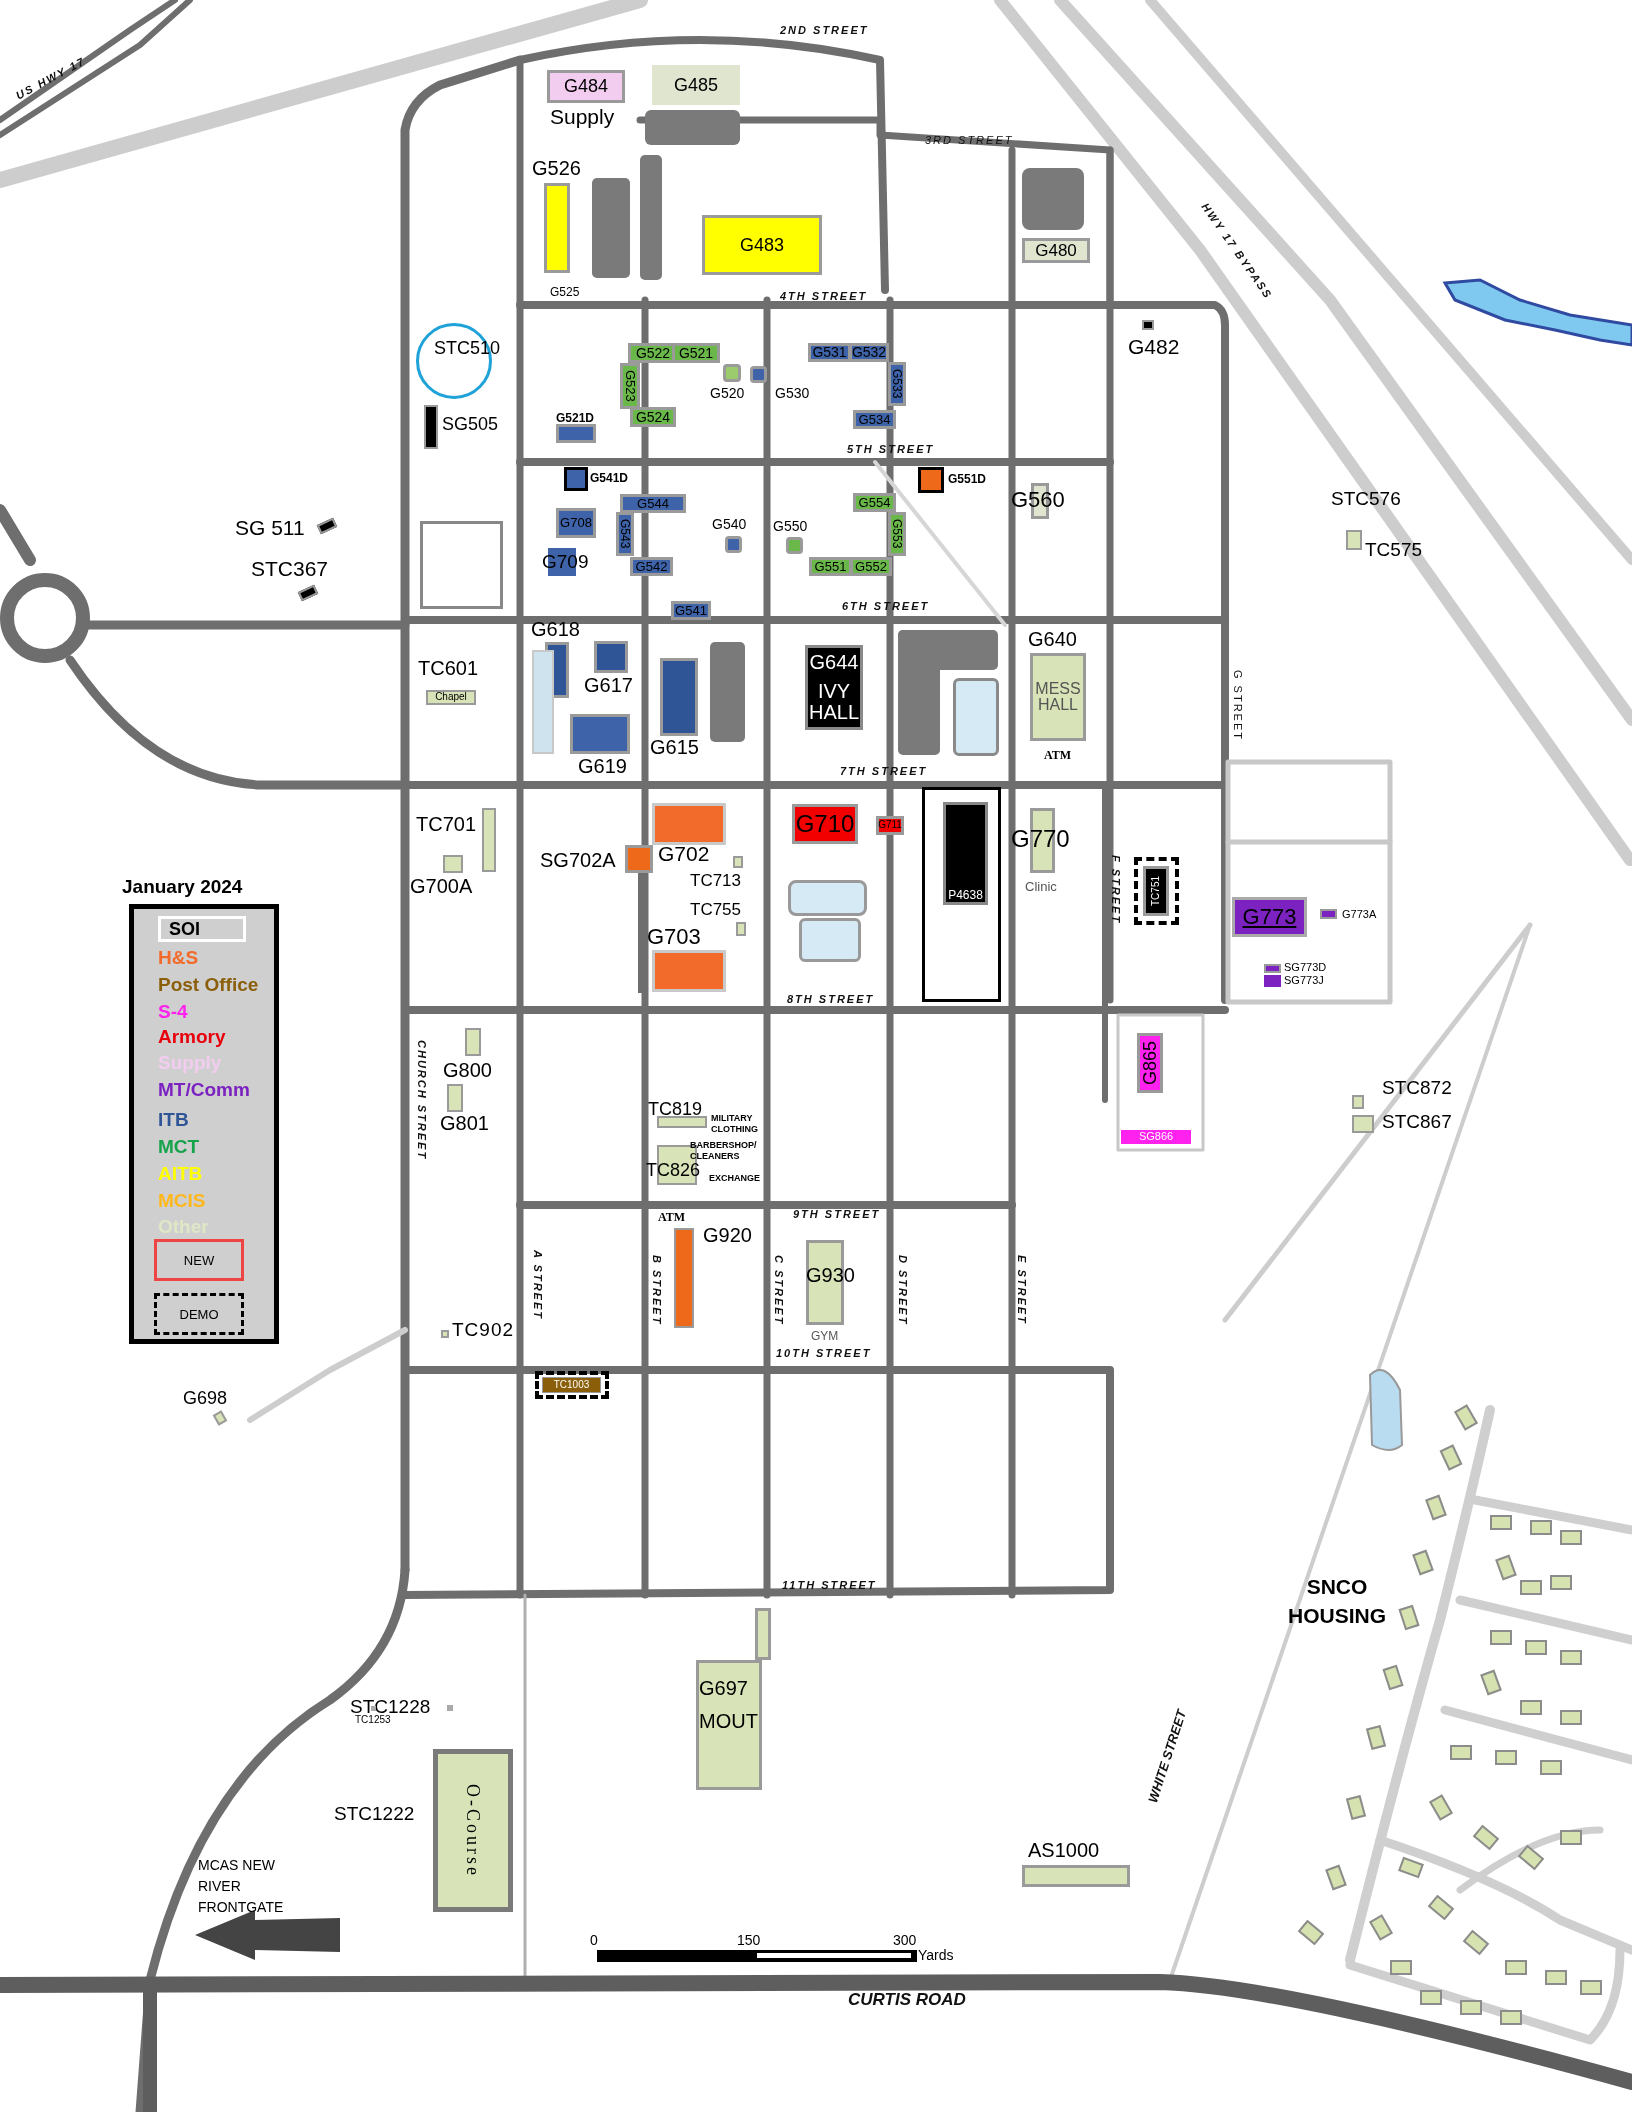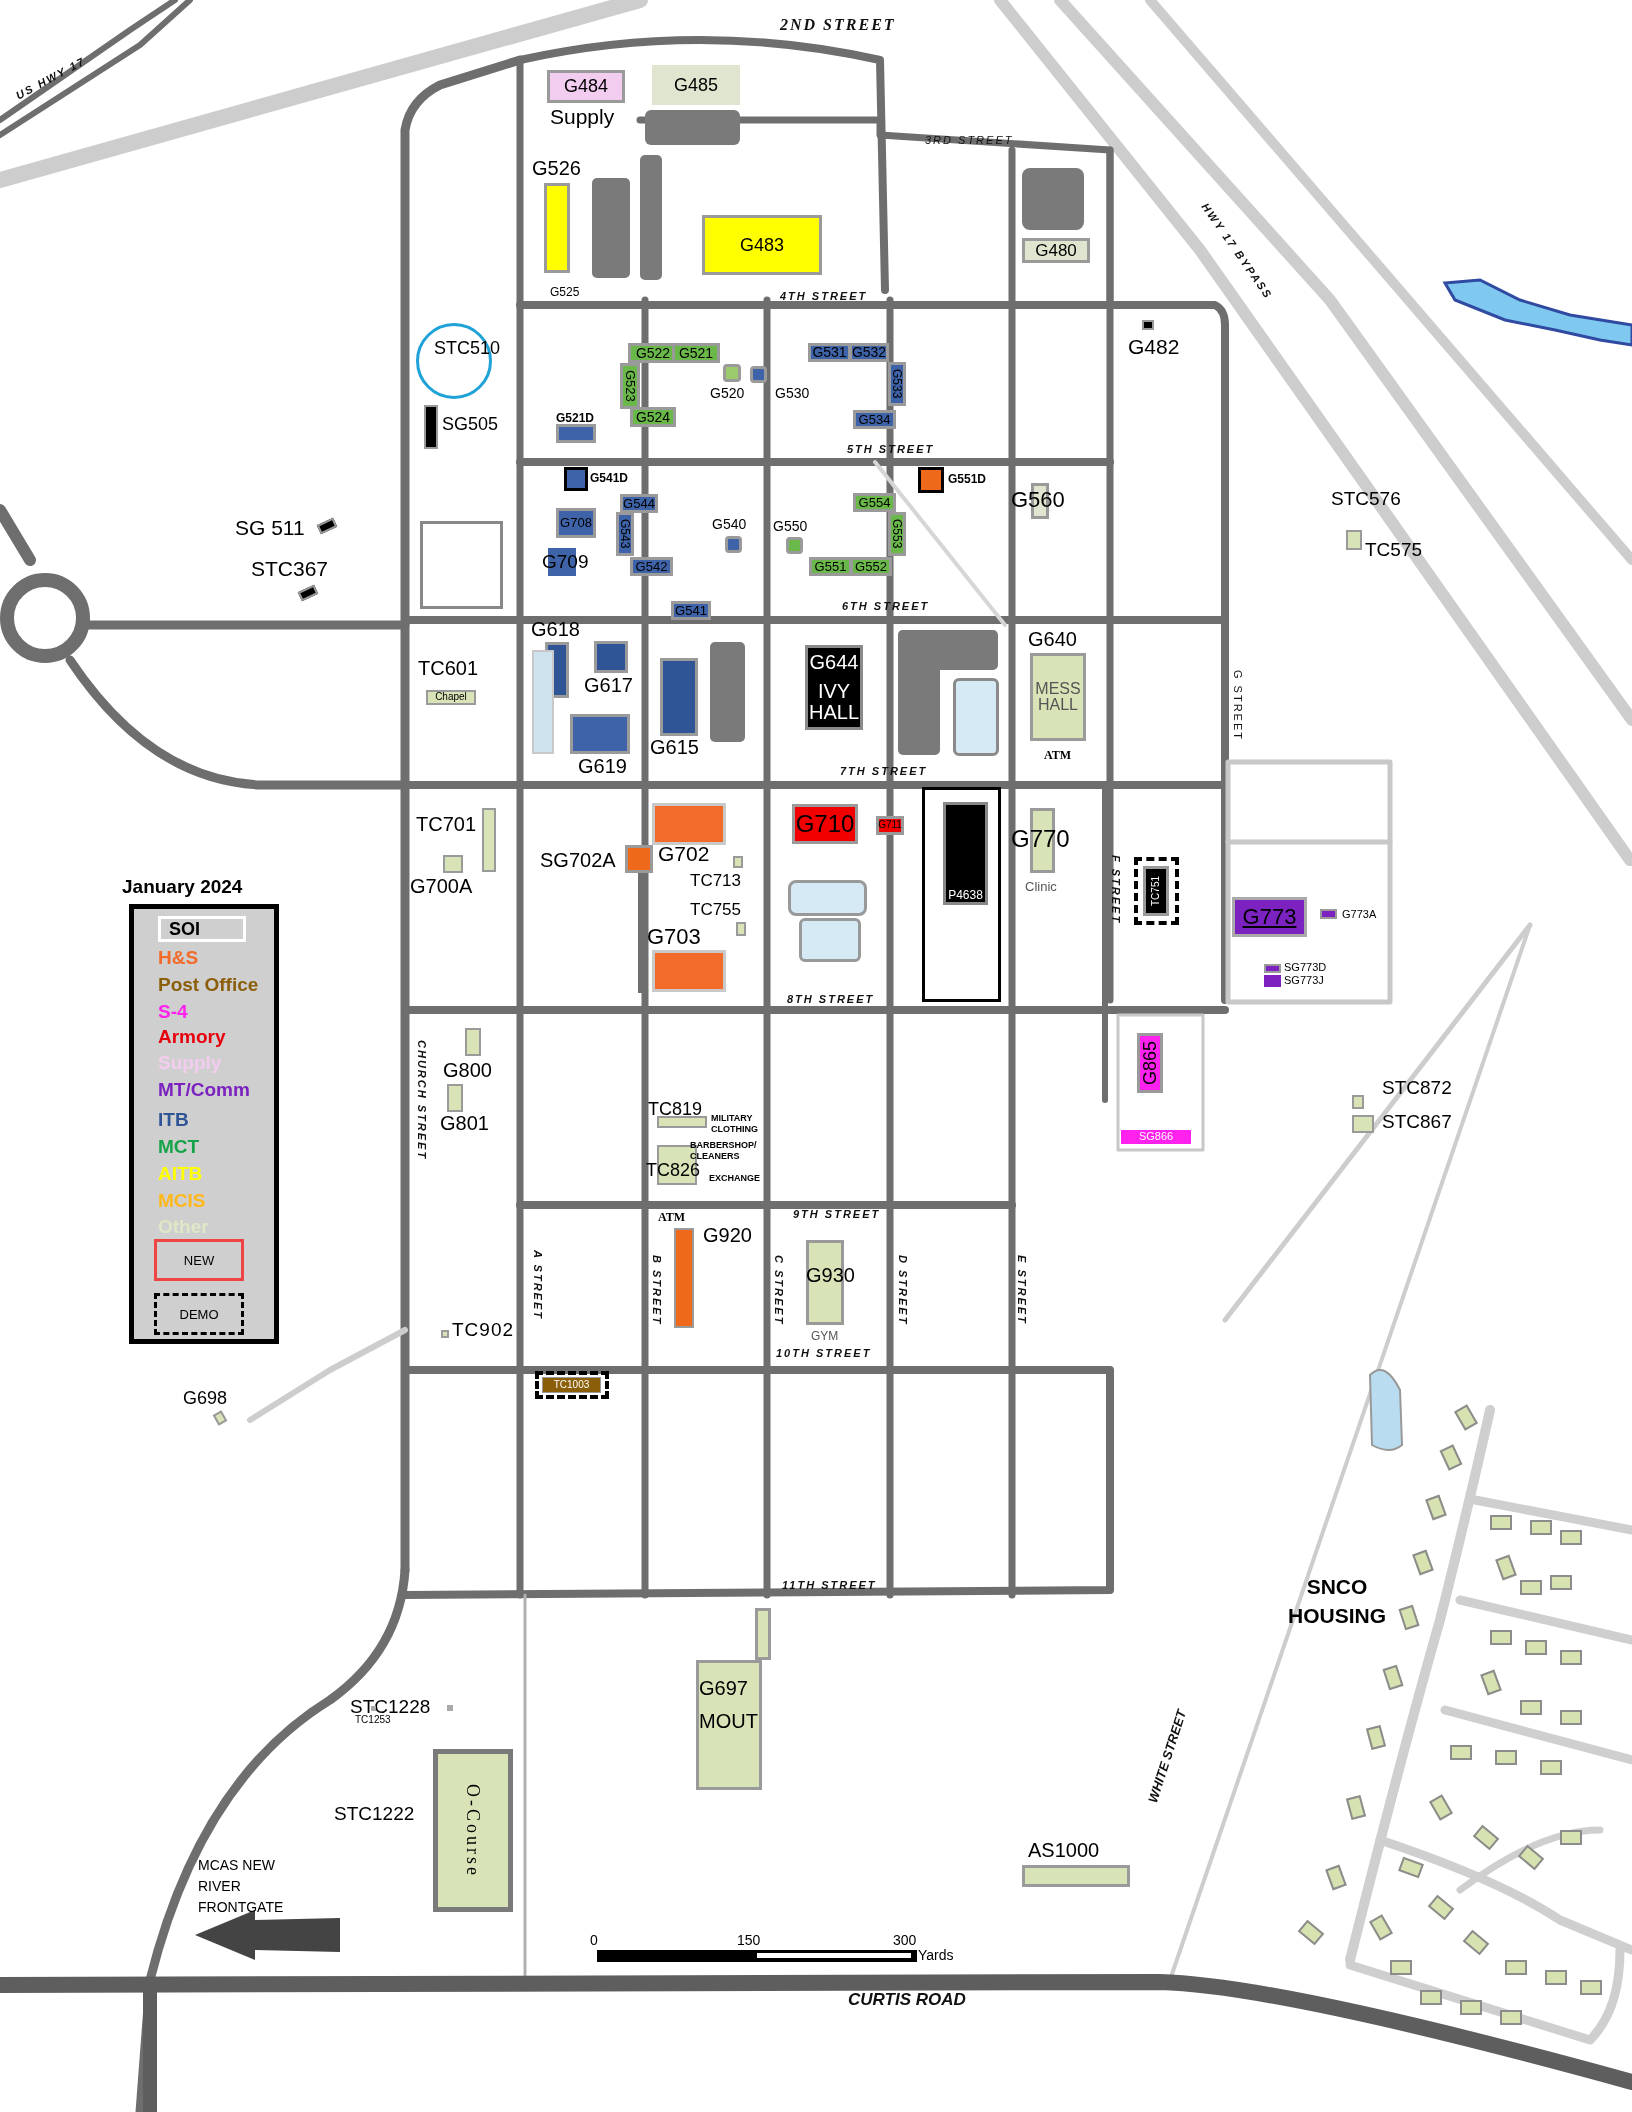--- a/index.html
+++ b/index.html
@@ -96,21 +96,21 @@
     <rect x="592" y="178" width="38" height="100" rx="5" fill="#7a7a7a"></rect>
     <rect x="640" y="155" width="22" height="125" rx="5" fill="#7a7a7a"></rect>
     <rect x="1022" y="168" width="62" height="62" rx="8" fill="#7a7a7a"></rect>
     <rect x="710" y="642" width="35" height="100" rx="5" fill="#7a7a7a"></rect>
     <rect x="898" y="630" width="100" height="40" rx="5" fill="#7a7a7a"></rect>
     <rect x="898" y="630" width="42" height="125" rx="5" fill="#7a7a7a"></rect>
   </svg>
 
   <div class="st" style="left:12px;top:72px;transform:rotate(-28deg);font-size:11px;">US HWY 17</div>
   <div class="st" style="left:1180px;top:245px;transform:rotate(55deg);font-size:11px;">HWY 17 BYPASS</div>
-  <div class="st" style="left:780px;top:16px;font-size:16px;font-family:Liberation Serif, serif;">2ND STREET</div>
+  <div class="st" style="left:780px;top:24px;font-size:11px;">2ND STREET</div>
   <div class="st" style="left:925px;top:134px;font-size:11px;font-weight:normal;">3RD STREET</div>
   <div class="st" style="left:780px;top:290px;font-size:11px;">4TH STREET</div>
   <div class="st" style="left:847px;top:443px;font-size:11px;">5TH STREET</div>
   <div class="st" style="left:842px;top:600px;font-size:11px;">6TH STREET</div>
   <div class="st" style="left:840px;top:765px;font-size:11px;">7TH STREET</div>
   <div class="st" style="left:787px;type:0;top:993px;font-size:11px;">8TH STREET</div>
   <div class="st" style="left:793px;top:1208px;font-size:11px;">9TH STREET</div>
   <div class="st" style="left:776px;top:1347px;font-size:11px;">10TH STREET</div>
   <div class="st" style="left:782px;top:1579px;font-size:11px;">11TH STREET</div>
   <div class="st vt" style="left:532px;top:1250px;font-size:11px;">A STREET</div>
@@ -177,21 +177,21 @@
   <div class="bld vt" style="left:888px;top:362px;width:18px;height:44px;background:#3e63a8;font-size:12px;">G533</div>
   <div class="bld" style="left:853px;top:410px;width:43px;height:19px;background:#3e63a8;font-size:13px;">G534</div>
   <div class="bld" style="left:750px;top:366px;width:17px;height:17px;background:#3e63a8;border-radius:4px;"></div>
   <div class="lbl" style="left:775px;top:386px;font-size:14px;">G530</div>
 
   <div class="bld" style="left:564px;top:467px;width:24px;height:24px;background:#3e63a8;border:3px solid #000;"></div>
   <div class="lbl" style="left:590px;top:472px;font-size:12px;font-weight:bold;">G541D</div>
   <div class="bld" style="left:556px;top:508px;width:40px;height:30px;background:#3e63a8;font-size:13px;">G708</div>
   <div class="bld" style="left:548px;top:548px;width:28px;height:28px;background:#3e63a8;border-color:#3e63a8;"></div>
   <div class="lbl" style="left:542px;top:552px;font-size:19px;">G709</div>
-  <div class="bld" style="left:620px;top:494px;width:38px;height:19px;background:#3e63a8;font-size:13px;">G544</div>
+  <div class="bld" style="left:620px;top:494px;width:66px;height:19px;background:#3e63a8;font-size:13px;">G544</div>
   <div class="bld vt" style="left:616px;top:512px;width:18px;height:44px;background:#3e63a8;font-size:12px;">G543</div>
   <div class="bld" style="left:630px;top:557px;width:43px;height:19px;background:#3e63a8;font-size:13px;">G542</div>
   <div class="bld" style="left:671px;top:557px;width:40px;height:19px;background:#3e63a8;font-size:13px;margin-top:44px;">G541</div>
   <div class="bld" style="left:725px;top:536px;width:17px;height:17px;background:#3e63a8;border-radius:4px;"></div>
   <div class="lbl" style="left:712px;top:517px;font-size:14px;">G540</div>
 
   <div class="lbl" style="left:773px;top:519px;font-size:14px;">G550</div>
   <div class="bld" style="left:786px;top:537px;width:17px;height:17px;background:#6ab84a;border-radius:4px;"></div>
   <div class="bld" style="left:853px;top:493px;width:43px;height:19px;background:#6ab84a;font-size:13px;">G554</div>
   <div class="bld vt" style="left:888px;top:512px;width:18px;height:44px;background:#6ab84a;font-size:12px;">G553</div>

